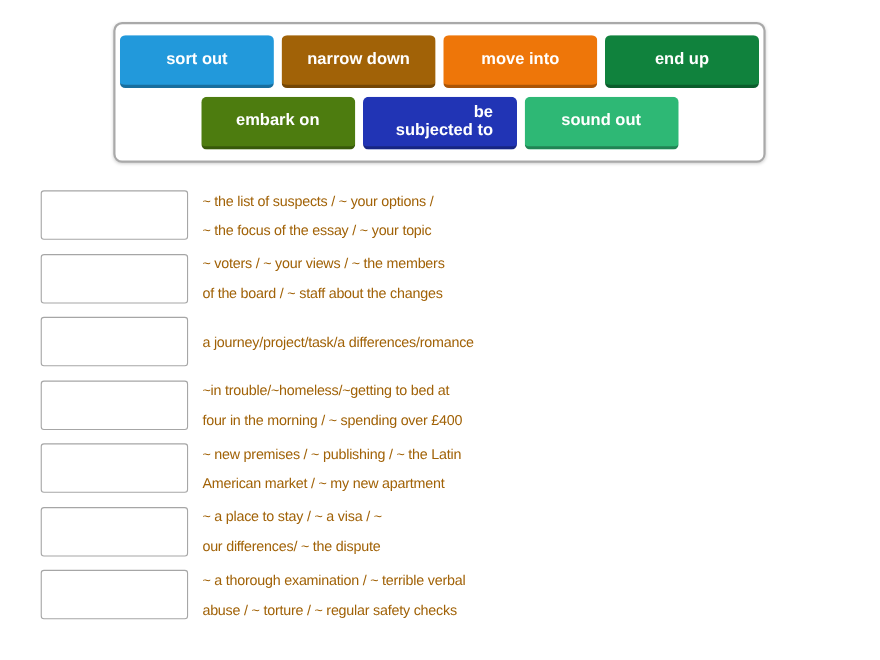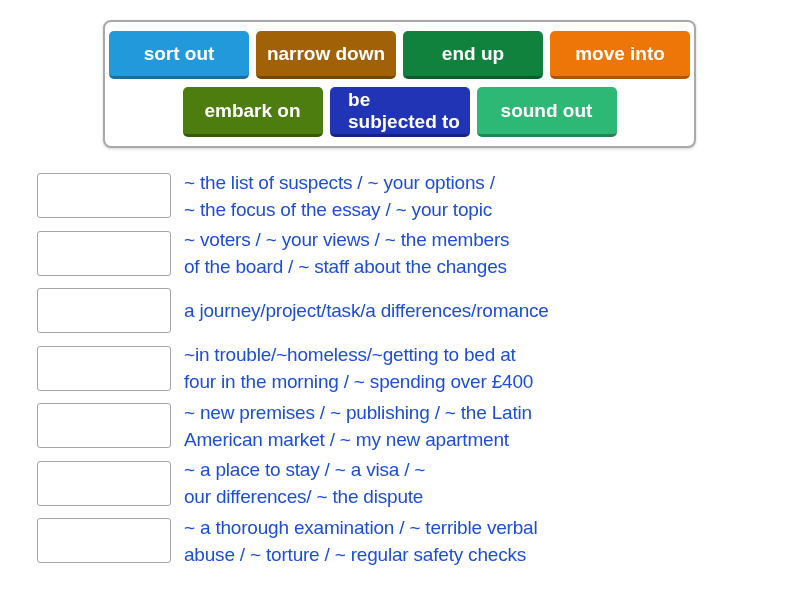--- a/index.html
+++ b/index.html
@@ -11,46 +11,46 @@
   
   .panel{
     position:absolute;left:103px;top:20px;width:593px;height:128px;
     box-sizing:border-box;background:#fff;border:2px solid #a9a9a9;
     border-radius:8px;box-shadow:0 1px 3px rgba(0,0,0,.18);
     display:flex;flex-direction:column;justify-content:center;align-items:center;gap:8px;
   }
   .tile-row{display:flex;gap:7px;justify-content:center;}
   .tile{
     width:140px;min-height:48px;box-sizing:border-box;border-radius:5px;
-    color:#fff;font-weight:bold;font-size:19px;line-height:1.12;
-    display:flex;align-items:center;justify-content:center;text-align:left;
+    color:#fff;font-weight:bold;font-size:15px;line-height:1.12;
+    display:flex;align-items:center;justify-content:center;text-align:right;
     padding:2px 6px;border-bottom:3px solid rgba(0,0,0,.28);
     white-space:pre-line;cursor:pointer;user-select:none;
   }
   
   .matches{position:absolute;left:37px;top:167px;width:730px;}
   .match-row{display:flex;align-items:center;height:57.5px;}
   .answer-box{
     flex:none;width:134px;height:45px;box-sizing:border-box;
     background:#fff;border:1px solid #a6a6a6;border-radius:3px;margin-right:13px;
   }
   .clue{
-    font-size:19px;line-height:27px;color:#1d4ed8;letter-spacing:-0.2px;
+    font-size:13px;line-height:27px;color:#a16207;letter-spacing:-0.2px;
     white-space:pre-line;
   }
 </style>
 </head>
 <body>
 
 <div class="panel">
   <div class="tile-row">
     <div class="tile" style="background: rgb(34, 153, 219);">sort out</div>
     <div class="tile" style="background: #a16207;">narrow down</div>
+    <div class="tile" style="background: rgb(238, 118, 9);">move into</div>
     <div class="tile" style="background: rgb(16, 130, 61);">end up</div>
-    <div class="tile" style="background: rgb(238, 118, 9);">move into</div>
   </div>
   <div class="tile-row">
     <div class="tile" style="background: #4d7c0f;">embark on</div>
     <div class="tile" style="background: rgb(33, 52, 181); padding-left: 15px;">be
 subjected to</div>
     <div class="tile" style="background: rgb(46, 184, 117);">sound out</div>
   </div>
 </div>
 
 <div class="matches">

